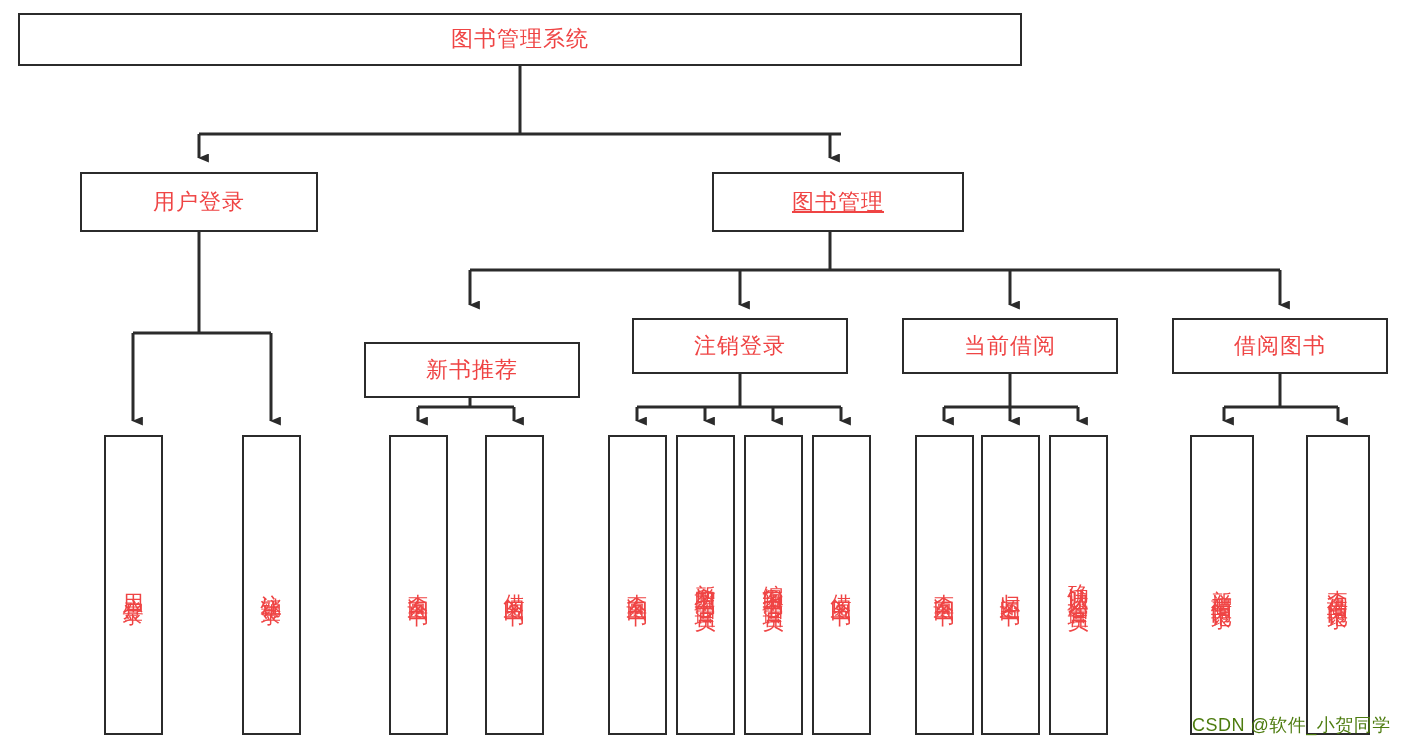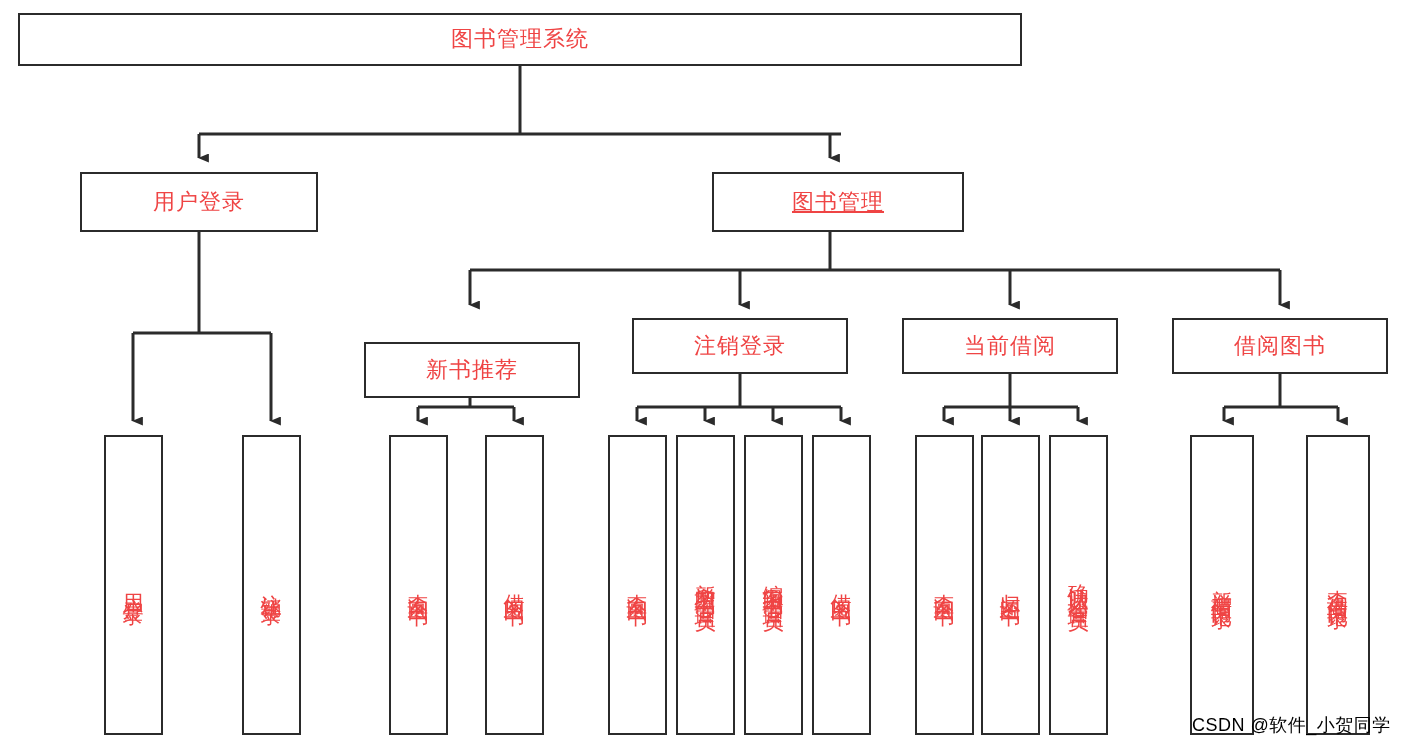--- a/index.html
+++ b/index.html
@@ -53,21 +53,21 @@
     letter-spacing: 4px;
     line-height: 1.0;
     white-space: nowrap;
     display: block;
   }
   #watermark {
     position: absolute;
     left: 1192px;
     top: 713px;
     font-size: 18px;
-    color: #000000;
+    color: #4d7c0f;
     letter-spacing: 0.5px;
     white-space: nowrap;
   }
 </style>
 </head>
 <body>
 
 <div id="canvas">
 
   <svg id="edges" viewBox="0 0 1405 747" width="1405" height="747">

